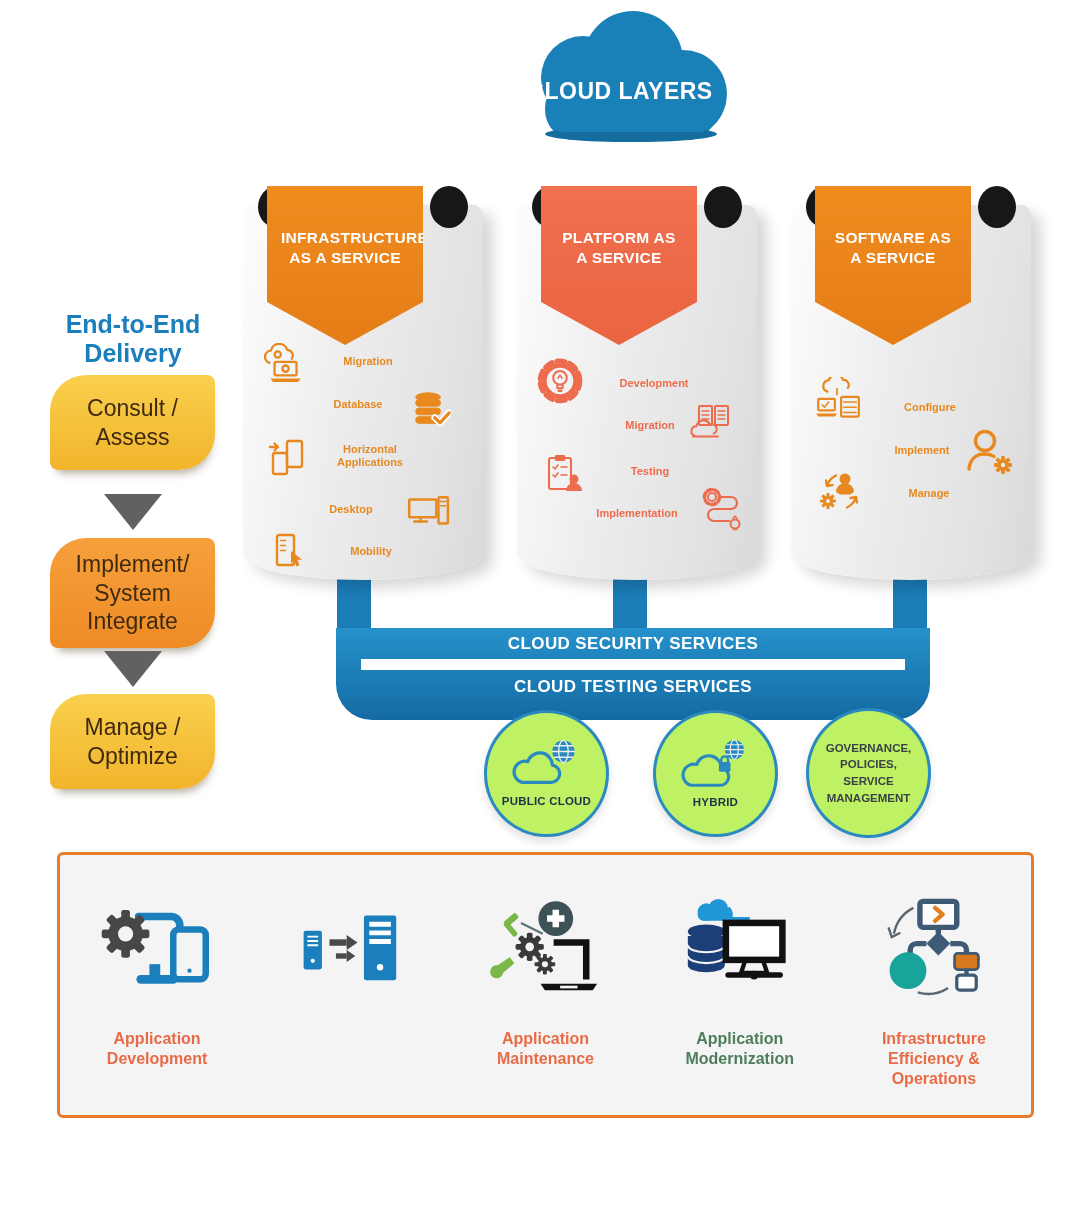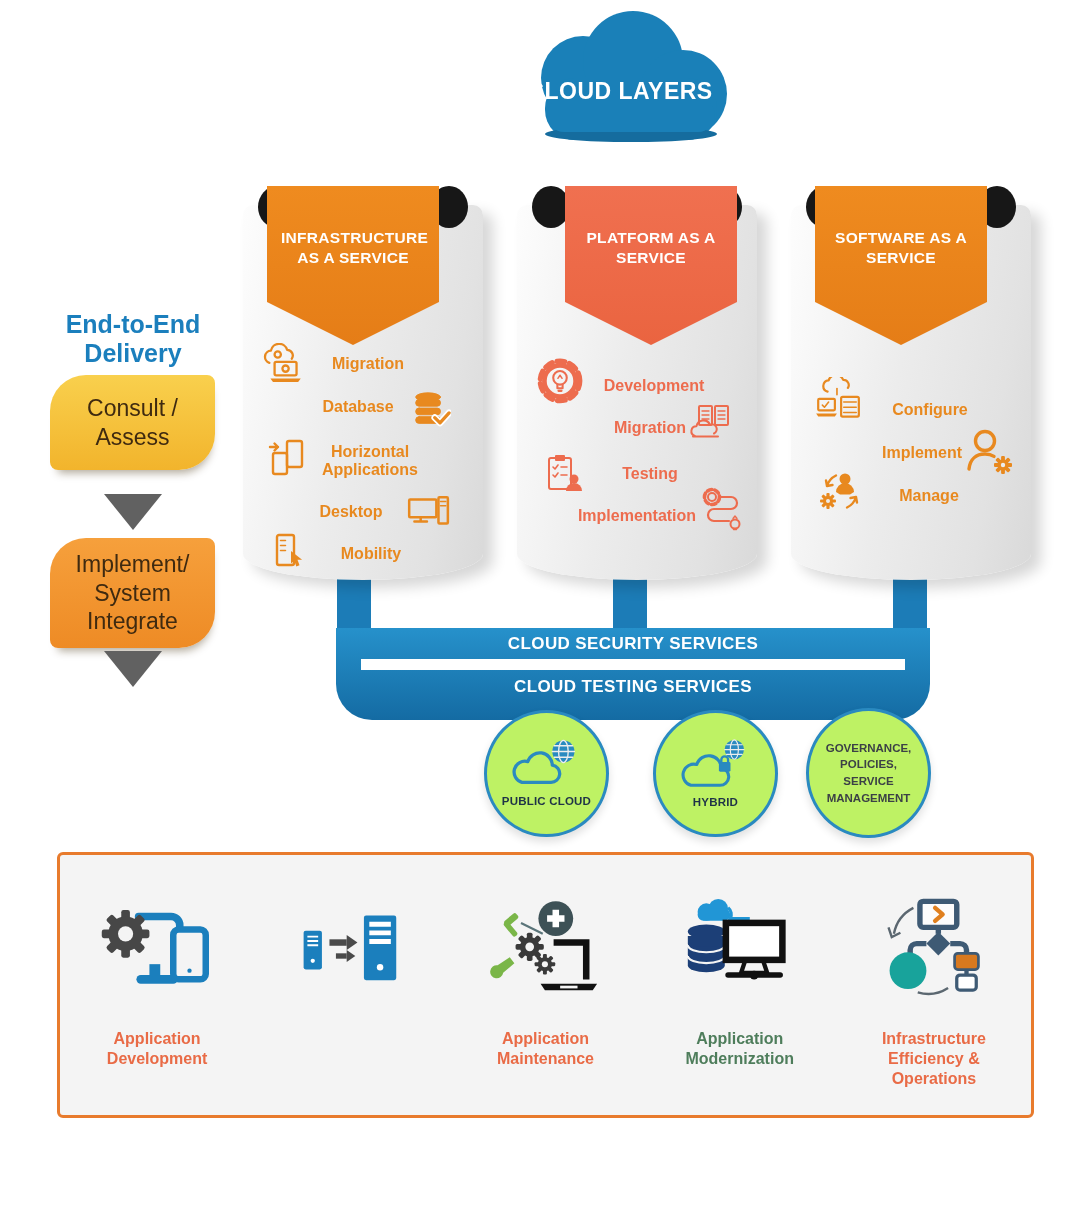--- a/index.html
+++ b/index.html
@@ -12,30 +12,30 @@
     font-size:23px;font-weight:bold;letter-spacing:.5px;z-index:6;}
 
   
   .pillar{top:205px;width:240px;height:375px;z-index:2;
     background:linear-gradient(100deg,#fdfdfd 0%,#ececec 45%,#e2e2e2 80%,#d9d9d9 100%);
     border-radius:10px 10px 0 0;
     border-bottom-left-radius:120px 26px;border-bottom-right-radius:120px 26px;
     box-shadow:10px 8px 14px rgba(0,0,0,.16);}
   #pillar-1{left:243px;} #pillar-2{left:517px;} #pillar-3{left:791px;}
 
-  .ribbon{top:-19px;left:24px;width:172px;height:159px;z-index:4;
+  .ribbon{top:-19px;left:24px;width:156px;height:159px;z-index:4;
     clip-path:polygon(0 0,100% 0,100% 73%,50% 100%,0 73%);
     color:#fff;text-align:center;}
   .ribbon .rb-title{padding:42px 14px 0 14px;font-weight:bold;font-size:15.5px;line-height:1.3;letter-spacing:.3px;}
   .rb-orange{background:linear-gradient(180deg,#ef8b1f,#e57d17);}
-  .rb-salmon{background:linear-gradient(180deg,#f07050,#ea6440);margin-left:24px;}
+  .rb-salmon{background:linear-gradient(180deg,#f07050,#ea6440);}
   .curl{top:-19px;width:38px;height:42px;background:#171717;border-radius:50%;z-index:3;}
   .curl.l{left:15px;} .curl.r{left:187px;}
 
-  .pitem-label{font-weight:bold;font-size:16px;text-align:center;line-height:1.15;}
+  .pitem-label{font-weight:bold;font-size:11px;text-align:center;line-height:1.15;}
   .c-or{color:#e8891f;} .c-sa{color:#ed6c4e;}
   .picon{color:#e8891f;} #pillar-2 .picon{color:#ed6c4e;}
   .picon svg{stroke:currentColor;stroke-linecap:round;stroke-linejoin:round;}
 
   
   .e2e-heading{left:48px;top:310px;width:170px;text-align:center;color:#1b7fbd;
     font-weight:bold;font-size:25px;line-height:1.15;}
   .flow-box{left:50px;width:165px;text-align:center;color:#3f2a10;font-size:23px;line-height:1.25;
     display:flex;align-items:center;justify-content:center;
     border-radius:36px 8px 36px 8px;box-shadow:2px 9px 9px -6px rgba(60,40,0,.4);}
@@ -90,20 +90,23 @@
   <div class="abs e2e-heading">End-to-End Delivery</div>
 
   <div class="abs flow-box fb-yellow" style="top:375px;height:95px;">
     <span>Consult / Assess</span>
   </div>
   <div class="abs flow-tri" style="top:494px;"></div>
   <div class="abs flow-box fb-orange" style="top:538px;height:110px;">
     <span>Implement/ System Integrate</span>
   </div>
   <div class="abs flow-tri" style="top:651px;"></div>
+  <div class="abs flow-box fb-yellow" style="top:694px;height:95px;">
+    <span>Manage / Optimize</span>
+  </div>
 
   <div class="abs stem" style="left:337px;"></div>
   <div class="abs stem" style="left:613px;"></div>
   <div class="abs stem" style="left:893px;"></div>
 
   <div class="abs bracket">
     <div class="abs band-label" style="top:6px;">CLOUD SECURITY SERVICES</div>
     <div class="abs stripe"></div>
     <div class="abs band-label" style="top:49px;">CLOUD TESTING SERVICES</div>
   </div>

